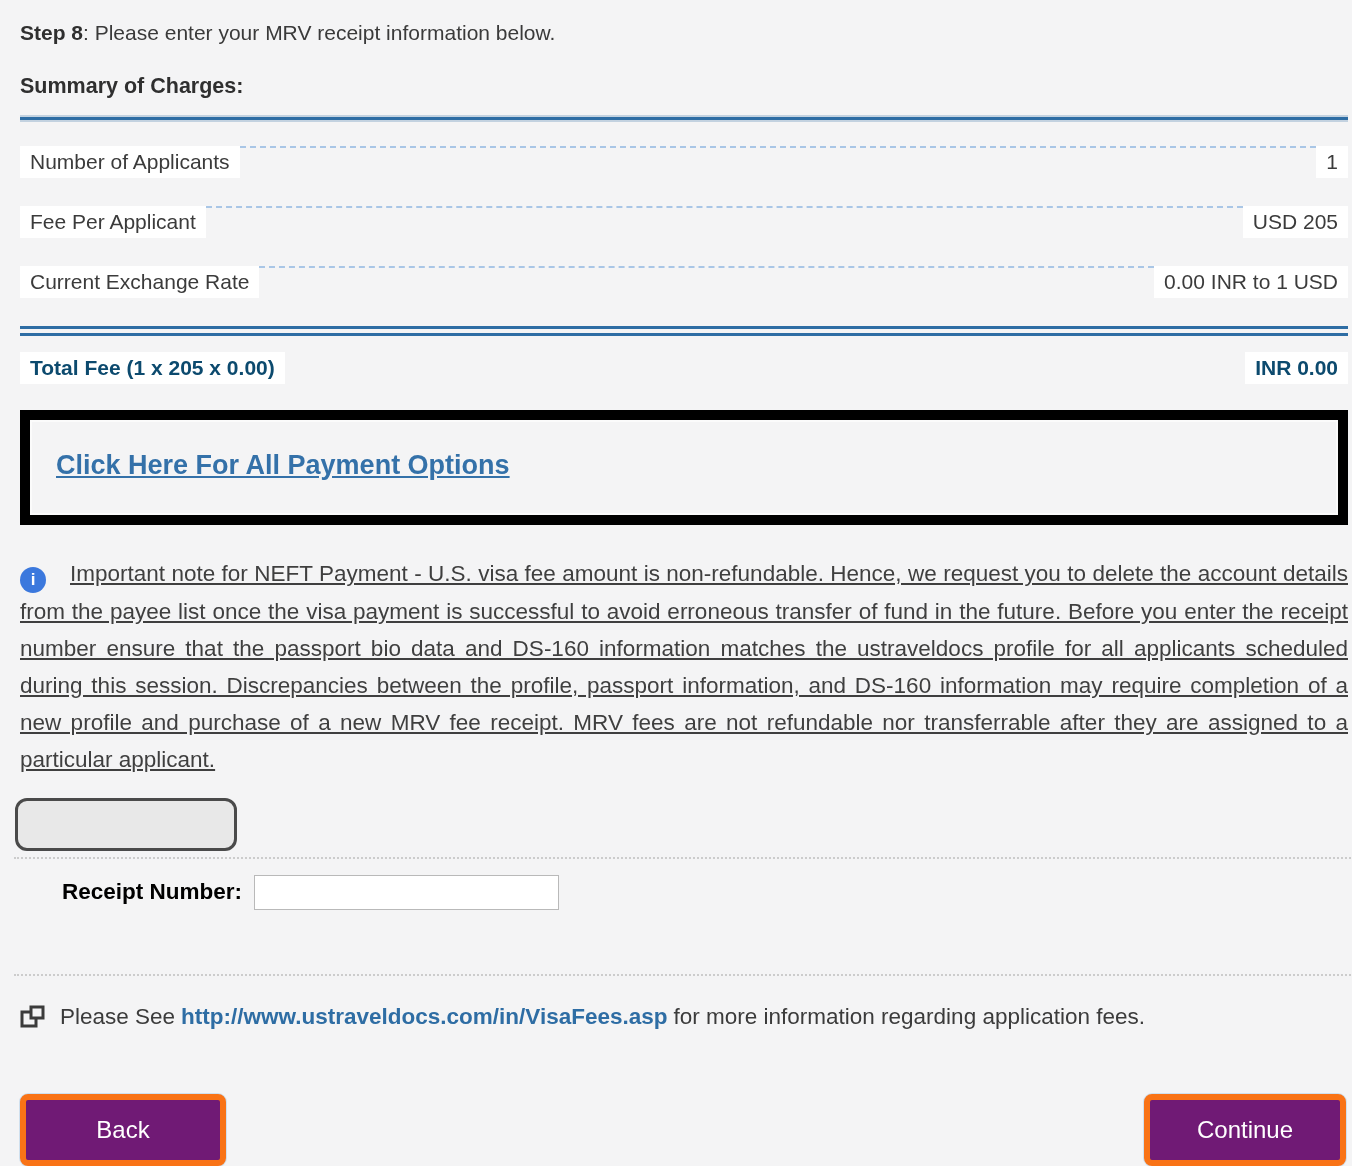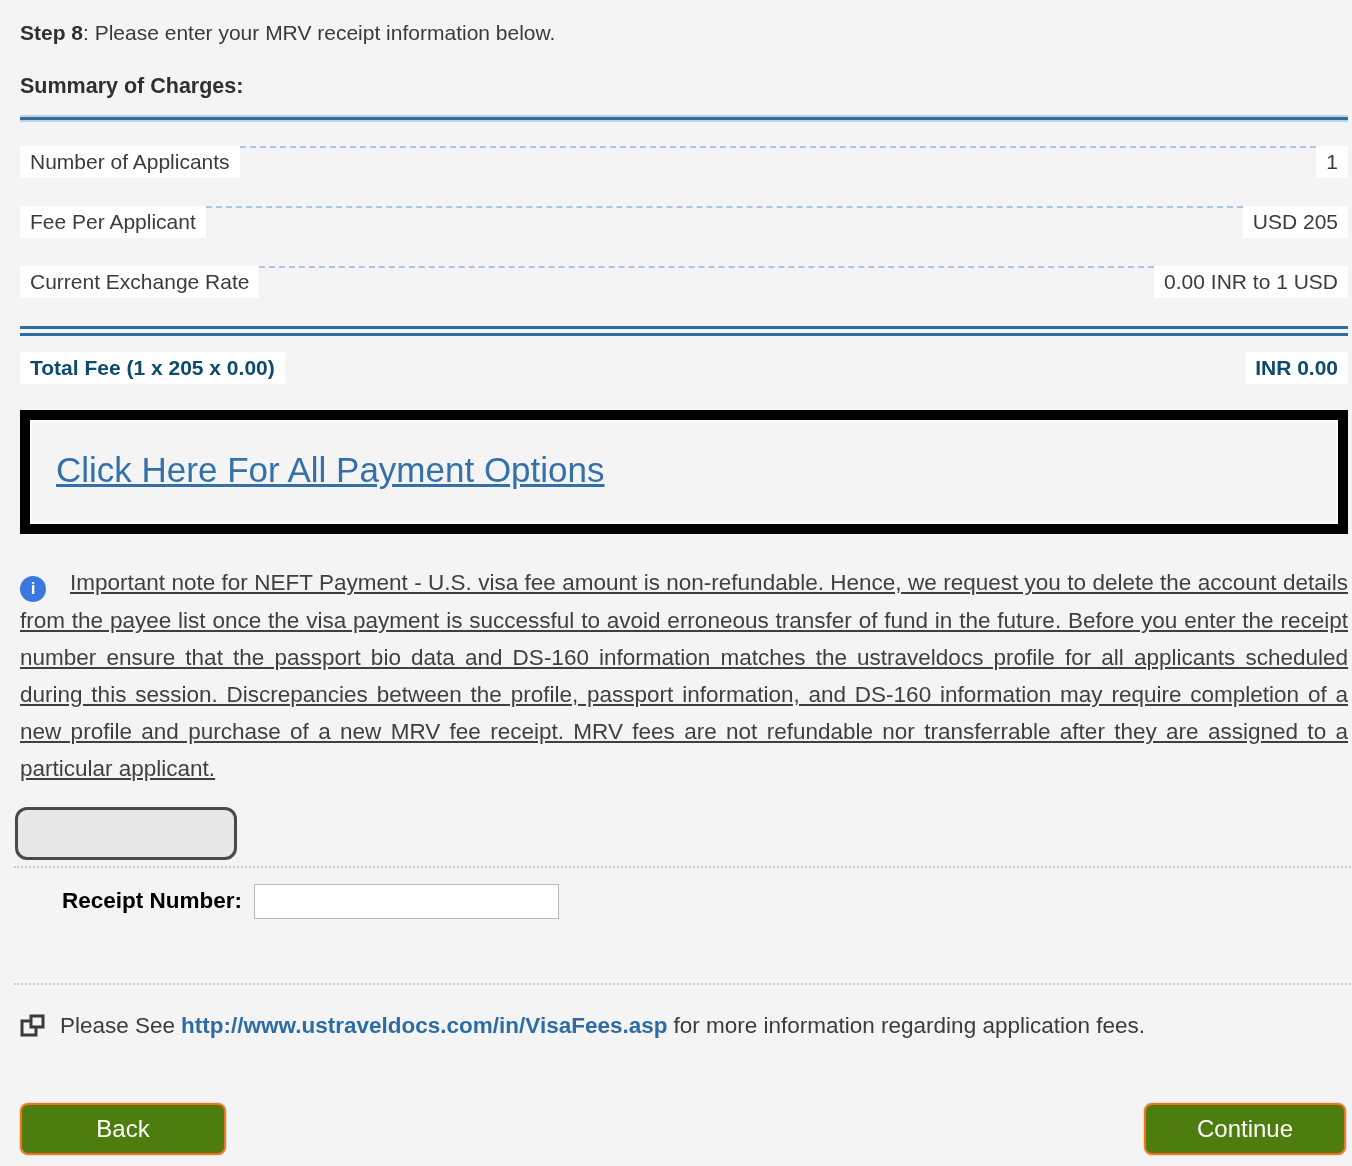--- a/index.html
+++ b/index.html
@@ -38,21 +38,21 @@
     margin-top: 22px; height: 10px;
     border-top: 3px solid #2e6da4; border-bottom: 3px solid #2e6da4;
   }
   .total-row { margin-top: 16px; margin-bottom: 0; }
   .total-row .fee-chip { font-weight: bold; color: #0c4a6e; }
 
   
   .payment-box { margin-top: 24px; border: 10px solid #000000; background: #f4f4f5; }
   .payment-box-inner { border: 2px solid #fbfbfb; padding: 28px 24px 32px 24px; }
   .payment-link {
-    font-size: 35px; font-weight: normal; color: #3471a9;
+    font-size: 27px; font-weight: bold; color: #3471a9;
     text-decoration: underline; cursor: pointer;
   }
 
   
   .info-note {
     margin-top: 30px; font-size: 22.5px; line-height: 37px;
     text-align: justify; color: #3f3f3f; text-decoration: underline;
   }
   .info-icon {
     display: inline-flex; width: 26px; height: 26px; border-radius: 50%;
@@ -81,22 +81,22 @@
   }
 
   
   .please-see { margin-top: 28px; display: flex; align-items: flex-start; font-size: 22.5px; color: #3b3b3b; }
   .ext-icon { width: 26px; height: 26px; margin-right: 14px; flex: none; }
   .fees-link { font-weight: bold; color: #2e6da4; cursor: pointer; margin: 0 6px; }
 
   
   .actions { margin-top: 64px; display: flex; justify-content: space-between; align-items: center; padding-right: 2px; }
   .nav-btn {
-    height: 52px; background: #4d7c0f; color: #ffffff;
-    border: 2px solid #f97316; border-radius: 8px;
+    height: 72px; background: #701a75; color: #ffffff;
+    border: 6px solid #f97316; border-radius: 8px;
     font-size: 24px; font-family: "Liberation Sans", sans-serif;
     cursor: pointer; box-shadow: 0 0 0 1px #cfe0ef;
   }
   .back-btn { width: 206px; }
   .continue-btn { width: 202px; }
 </style>
 </head>
 <body>
 
 <div class="container">

